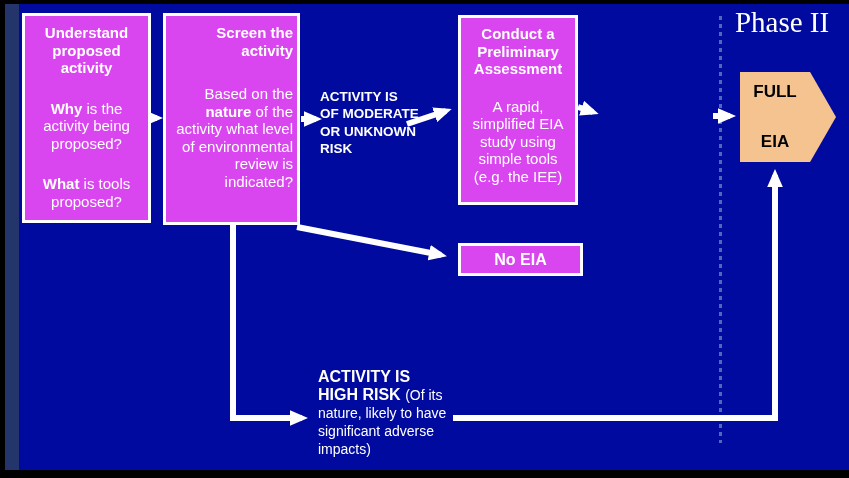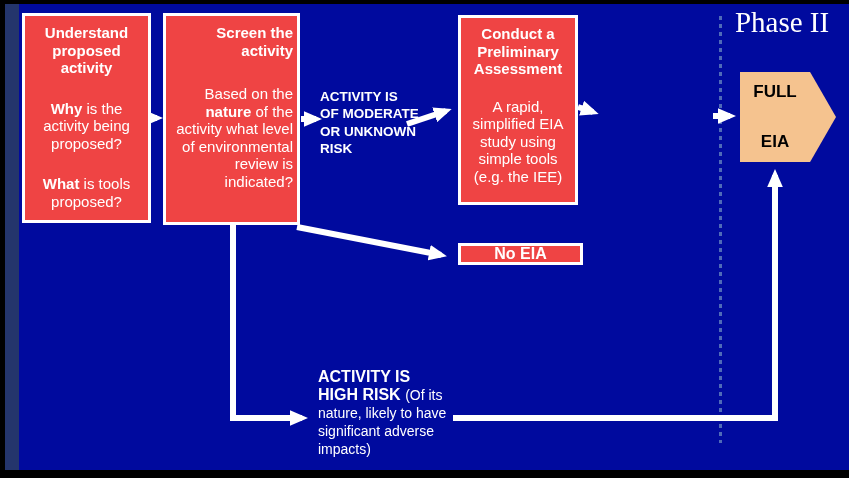--- a/index.html
+++ b/index.html
@@ -10,33 +10,33 @@
     color:#fff;
   }
   
   .frame-top{position:absolute;left:0;top:0;width:849px;height:4px;background:#000;}
   .frame-left{position:absolute;left:0;top:0;width:5px;height:478px;background:#000;}
   .frame-bottom{position:absolute;left:0;top:470px;width:849px;height:8px;background:#000;}
   .stripe{position:absolute;left:5px;top:4px;width:14px;height:466px;background:#24356C;}
 
   
   .gbox{
-    position:absolute;background:#ef4444;border:3px solid #fff;
+    position:absolute;background:#d946ef;border:3px solid #fff;
     box-sizing:border-box;text-align:center;
     display:flex;flex-direction:column;justify-content:space-between;
     font-size:15px;line-height:17.5px;z-index:10;
   }
   .gbox .title{font-weight:bold;}
   .box-understand{left:22px;top:13px;width:129px;height:210px;padding:8px 4px 10px;}
   .box-screen{left:163px;top:13px;width:137px;height:212px;padding:8px 4px 14px;justify-content:flex-start;text-align:right;}
   .box-screen .title{margin-bottom:26px;}
   .box-preliminary{left:458px;top:15px;width:120px;height:190px;padding:7px 3px 4px;justify-content:flex-start;}
   .box-preliminary .title{margin-bottom:20px;}
   .box-noeia{
-    left:458px;top:243px;width:125px;height:22px;
+    left:458px;top:243px;width:125px;height:33px;
     justify-content:center;font-size:16px;font-weight:bold;line-height:16px;
   }
 
   
   .flow-label{position:absolute;font-weight:bold;font-size:13.5px;line-height:17.3px;z-index:10;}
   .lbl-moderate{left:320px;top:88px;text-align:left;}
   .lbl-significant{left:600px;top:87px;width:100px;text-align:center;}
   .lbl-highrisk{
     position:absolute;left:318px;top:368px;width:160px;
     font-size:14px;line-height:18px;font-weight:normal;z-index:10;

